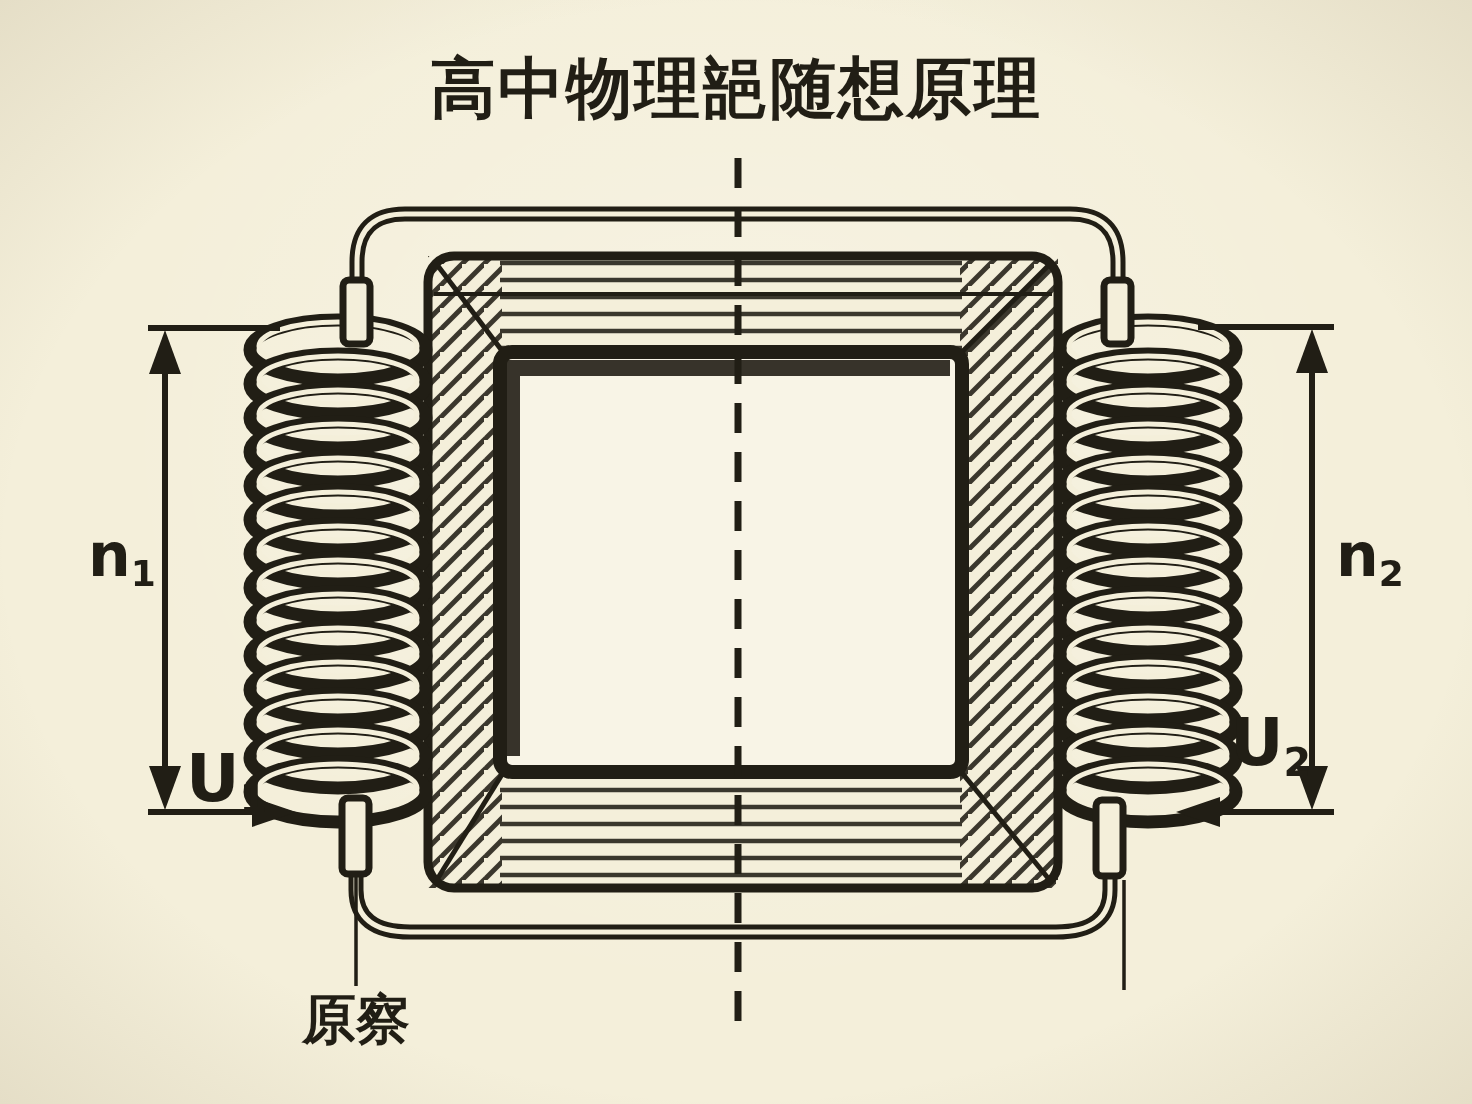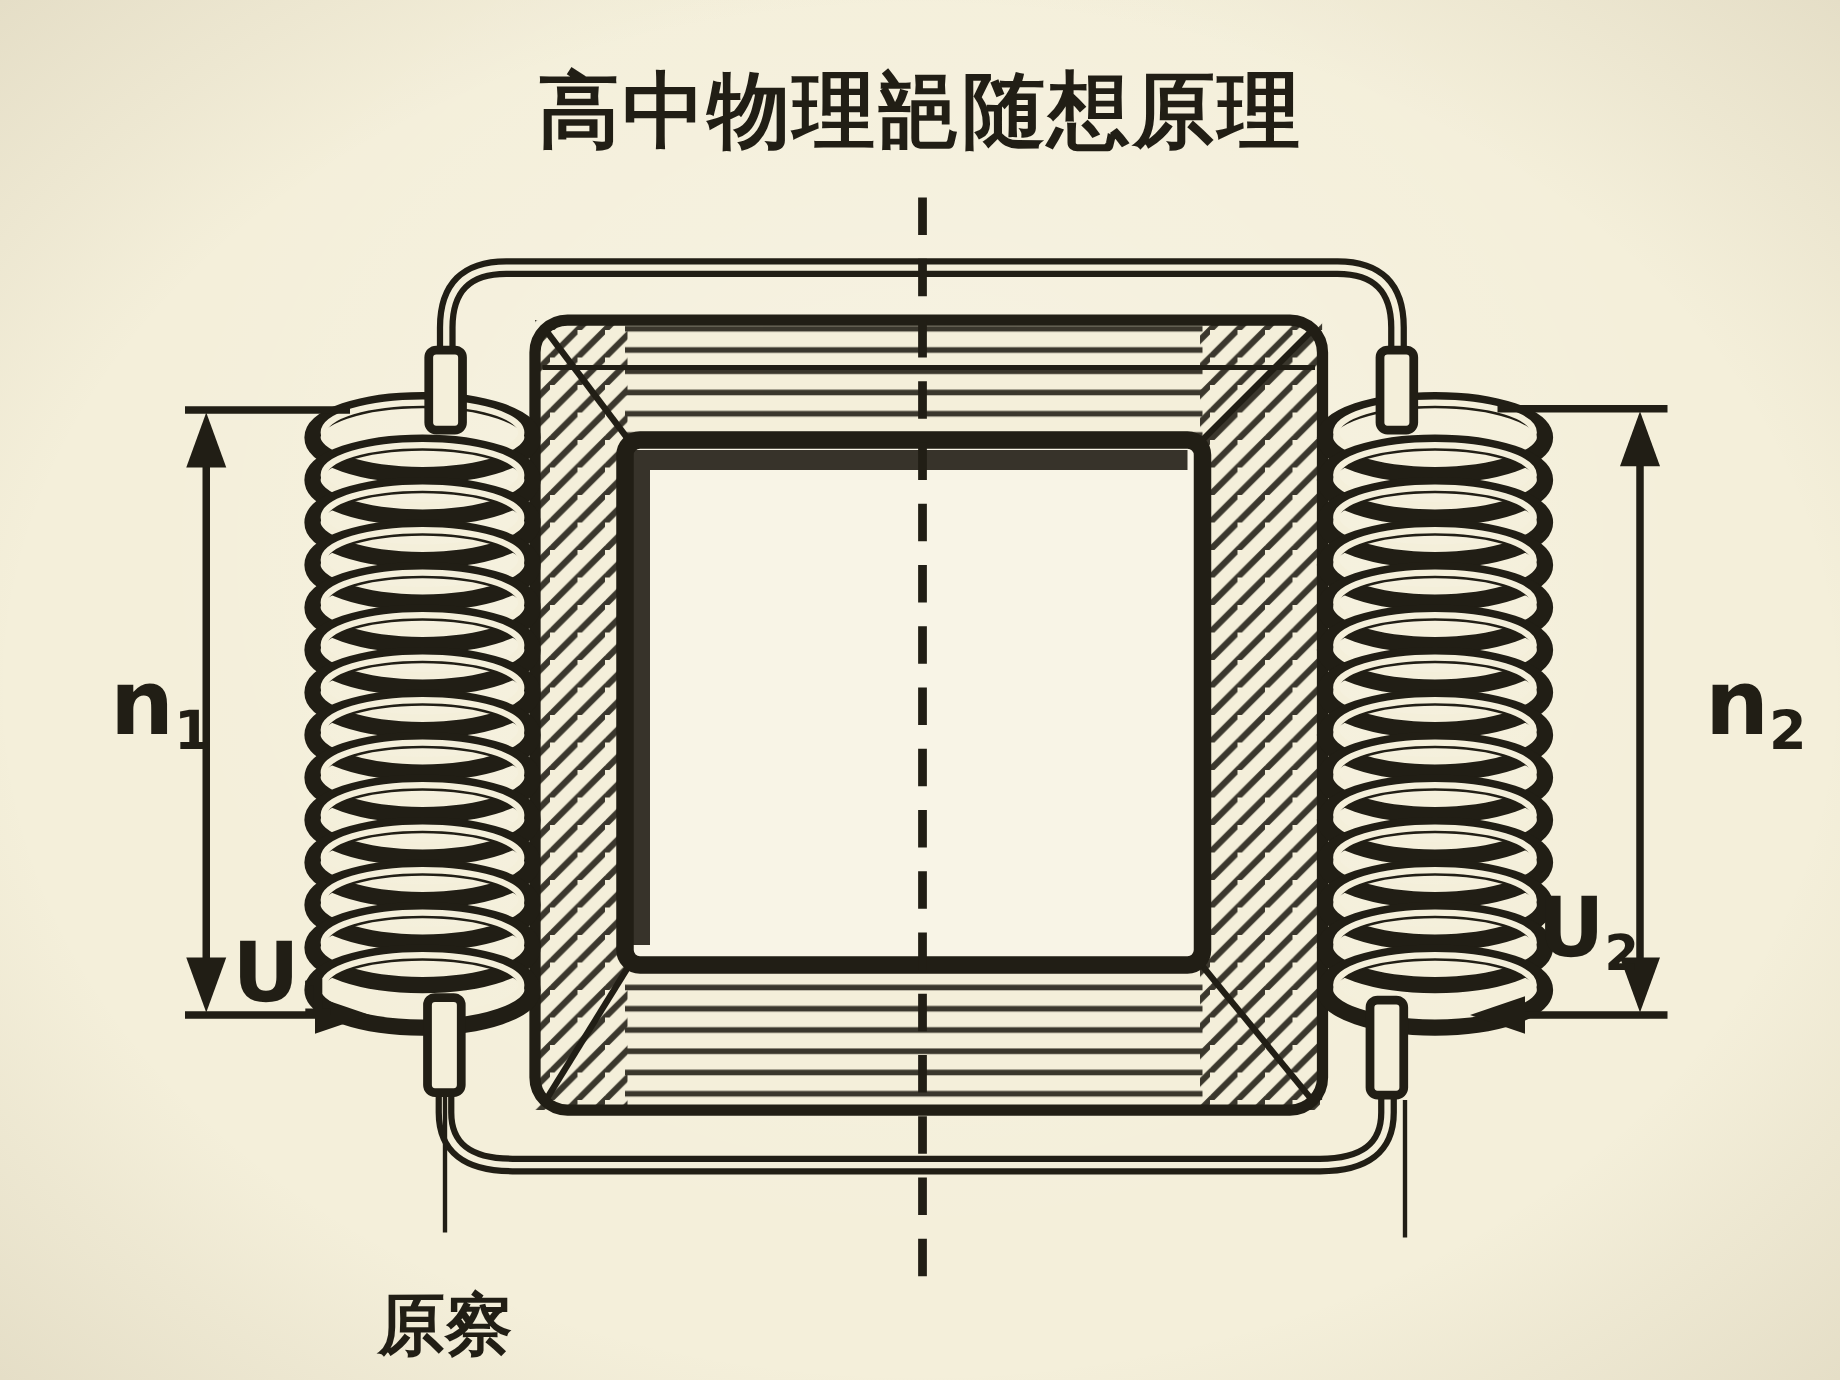--- a/index.html
+++ b/index.html
@@ -38,28 +38,28 @@
     user-select:none;
   }
   .title{
     left:0;right:0;top:44px;
     text-align:center;
     font-size:66px;
     font-weight:900;
     letter-spacing:2px;
   }
   .lbl .sub{font-size:.6em;vertical-align:-0.28em;}
-  .turns{font-size:72px;}
+  .turns{font-size:60px;}
   .volt{font-size:66px;}
   .coil-name{font-size:54px;transform:translateX(-50%);}
   .n1{left:88px;top:520px;}
-  .n2{left:1364px;top:520px;}
+  .n2{left:1336px;top:520px;}
   .u1{left:186px;top:740px;}
   .u2{left:1230px;top:704px;}
-  .name-primary{left:356px;top:984px;margin-top:40px;}
+  .name-primary{left:356px;top:984px;}
   .name-secondary{left:1126px;top:984px;}
 </style>
 </head>
 <body>
 
 <div class="canvas">
 
   <svg class="diagram" width="1472" height="1104" viewBox="0 0 1472 1104">
     <defs>
       <pattern id="diag" width="22" height="22" patternUnits="userSpaceOnUse">

